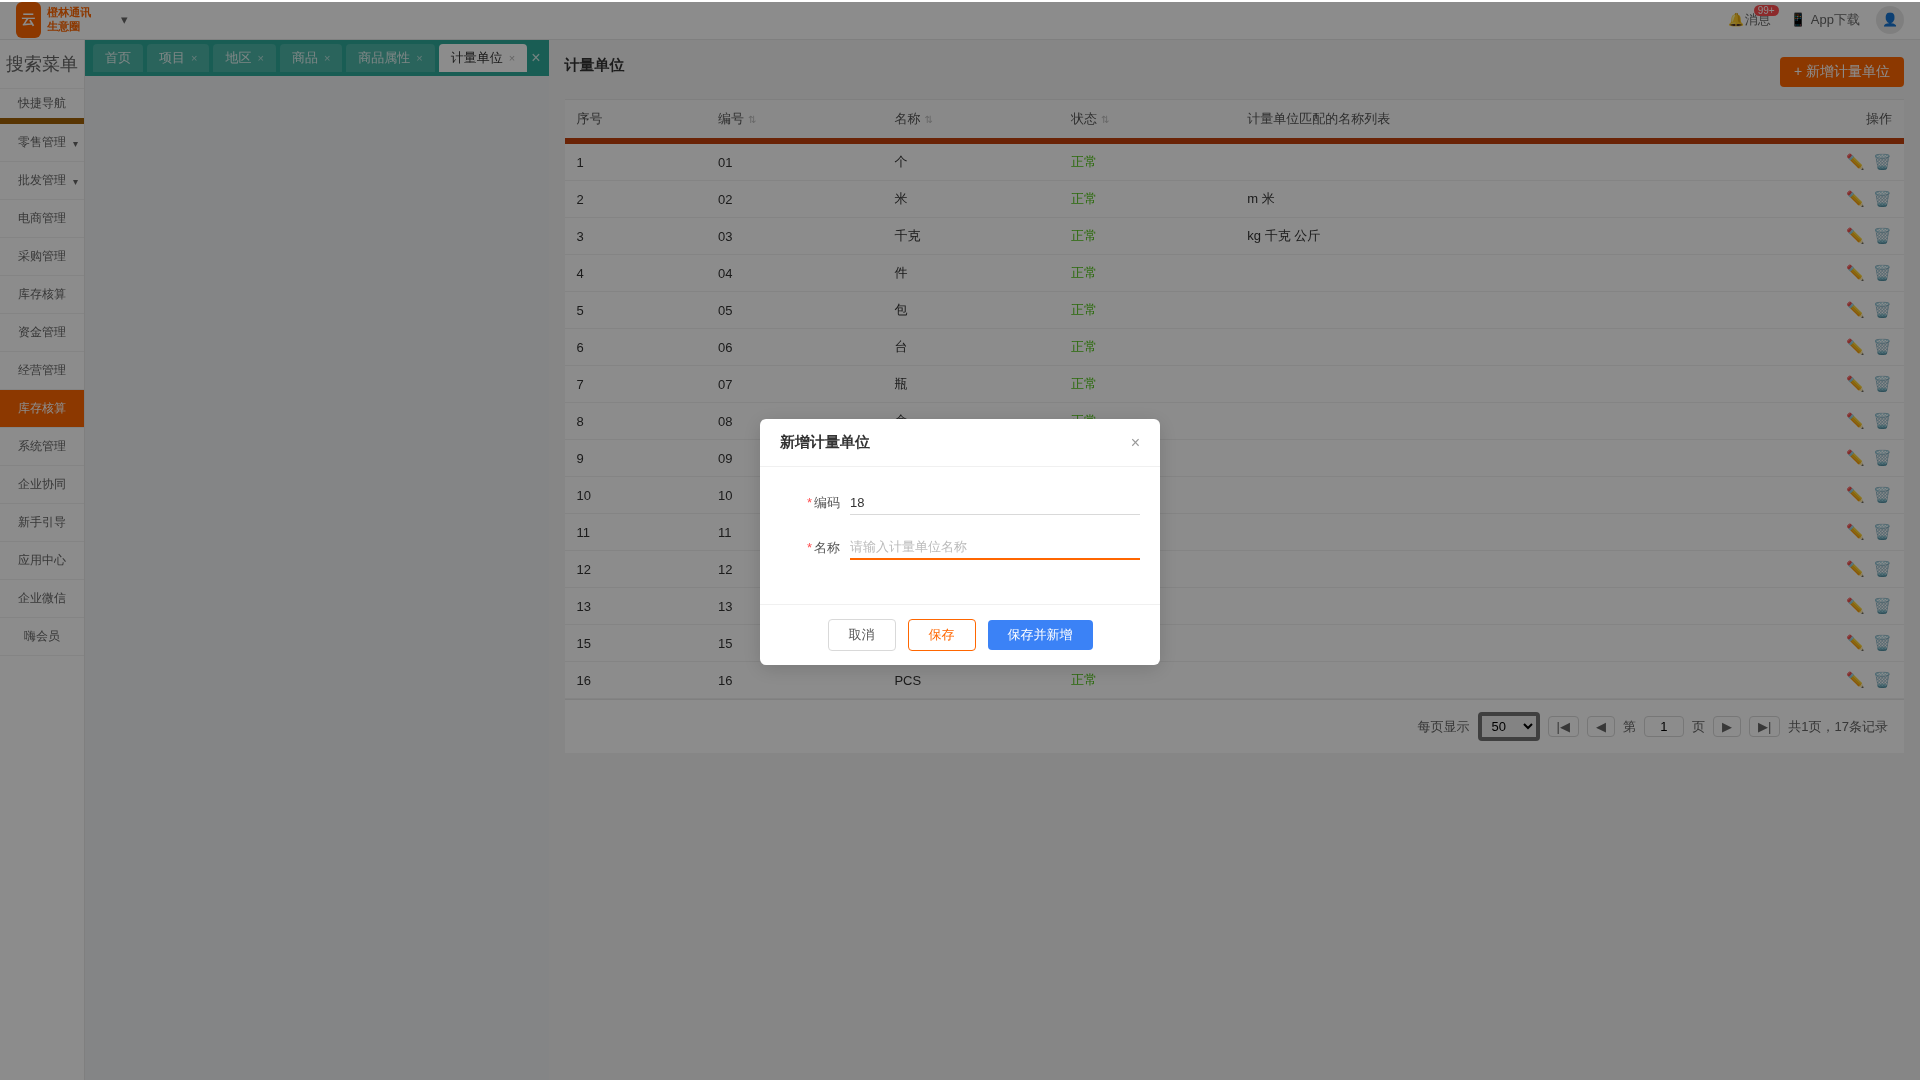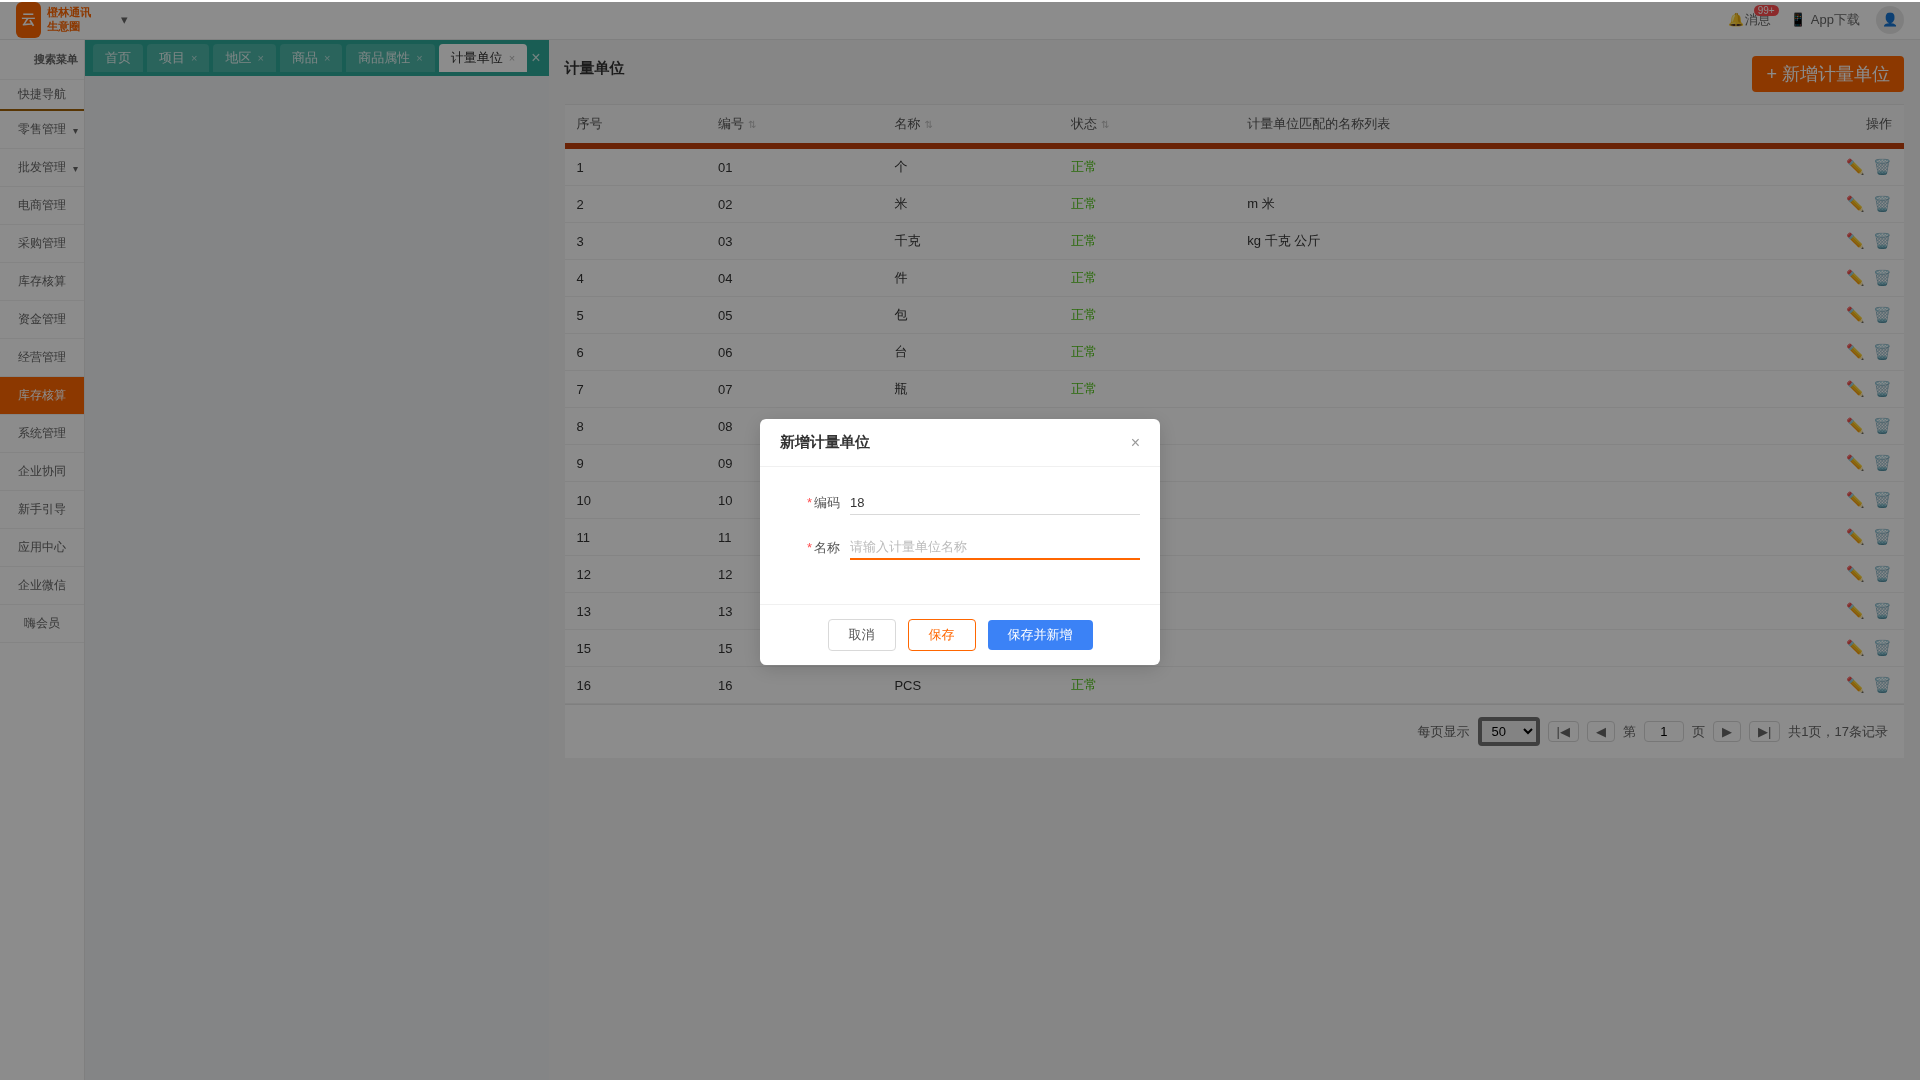--- a/index.html
+++ b/index.html
@@ -19,40 +19,40 @@
     .top-bar-app { display: flex; align-items: center; color: #666; cursor: pointer; font-size: 13px; }
     .top-bar-app span { margin-left: 4px; }
     .top-bar-avatar { width: 28px; height: 28px; border-radius: 50%; background: #e8e8e8; display: flex; align-items: center; justify-content: center; cursor: pointer; overflow: hidden; }
 
     
     .main-layout { display: flex; flex: 1; overflow: hidden; }
 
     
     .sidebar { width: 85px; background: #fff; display: flex; flex-direction: column; border-right: 1px solid #e8e8e8; flex-shrink: 0; }
     .sidebar-search { padding: 8px 6px; border-bottom: 1px solid #f0f0f0; }
-    .sidebar-search-btn { width: 100%; background: none; border: none; color: #666; cursor: pointer; font-size: 11px; text-align: right; padding: 4px 0; font-weight: bold; }
-    .sidebar-nav-btn { width: 100%; background: none; border: none; color: #666; cursor: pointer; font-size: 12px; text-align: center; padding: 6px 0; border-bottom: 2px solid #a16207; }
+    .sidebar-search-btn { width: 100%; background: none; border: none; color: #666; cursor: pointer; font-size: 18px; text-align: right; padding: 4px 0; }
+    .sidebar-nav-btn { width: 100%; background: none; border: none; color: #666; cursor: pointer; font-size: 12px; text-align: center; padding: 6px 0; border-bottom: 6px solid #a16207; }
     .sidebar-item { padding: 10px 6px; text-align: center; cursor: pointer; font-size: 12px; color: #666; border-bottom: 1px solid #f0f0f0; position: relative; }
     .sidebar-item.active { background: #ff6600; color: #fff; }
     .sidebar-item .arrow { position: absolute; right: 6px; top: 50%; transform: translateY(-50%); font-size: 10px; }
 
     
     .content-area { flex: 1; display: flex; flex-direction: row; overflow: hidden; }
     .tab-bar { height: 36px; background: #2eaa99; display: flex; align-items: center; padding: 0 8px; flex-shrink: 0; }
     .tab-item { display: flex; align-items: center; padding: 0 12px; height: 28px; border-radius: 4px 4px 0 0; cursor: pointer; font-size: 13px; color: rgba(255,255,255,0.85); background: rgba(255,255,255,0.15); margin-right: 4px; }
     .tab-item.active { background: #fff; color: #333; }
     .tab-item .tab-close { margin-left: 6px; font-size: 11px; opacity: 0.7; cursor: pointer; }
     .tab-item.active .tab-close { color: #999; }
     .tab-bar-close { margin-left: auto; color: rgba(255,255,255,0.8); cursor: pointer; font-size: 16px; }
 
     
     .page-content { flex: 1; padding: 16px; overflow: auto; background: #f5f5f5; }
     .page-title { font-size: 15px; font-weight: bold; color: #333; margin-bottom: 12px; }
     .page-header { display: flex; align-items: center; justify-content: space-between; margin-bottom: 12px; }
-    .btn-add { background: #ff6600; color: #fff; border: none; border-radius: 4px; padding: 6px 14px; font-size: 18px; cursor: pointer; }
+    .btn-add { background: #ff6600; color: #fff; border: none; border-radius: 4px; padding: 6px 14px; font-size: 14px; cursor: pointer; }
 
     
     .data-table { width: 100%; border-collapse: collapse; background: #fff; }
     .data-table th { background: #fafafa; padding: 10px 12px; text-align: left; font-weight: 500; font-size: 13px; color: #555; border-bottom: 6px solid #c2410c; border-top: 1px solid #e8e8e8; white-space: nowrap; }
     .data-table th .sort-icon { display: inline-block; margin-left: 4px; color: #bbb; font-size: 10px; }
     .data-table td { padding: 9px 12px; border-bottom: 1px solid #f0f0f0; font-size: 13px; color: #333; }
     .status-normal { color: #52c41a; font-size: 13px; }
     .action-btns { display: flex; gap: 8px; }
     .action-edit { color: #666; cursor: pointer; font-size: 15px; }
     .action-delete { color: #666; cursor: pointer; font-size: 15px; }

